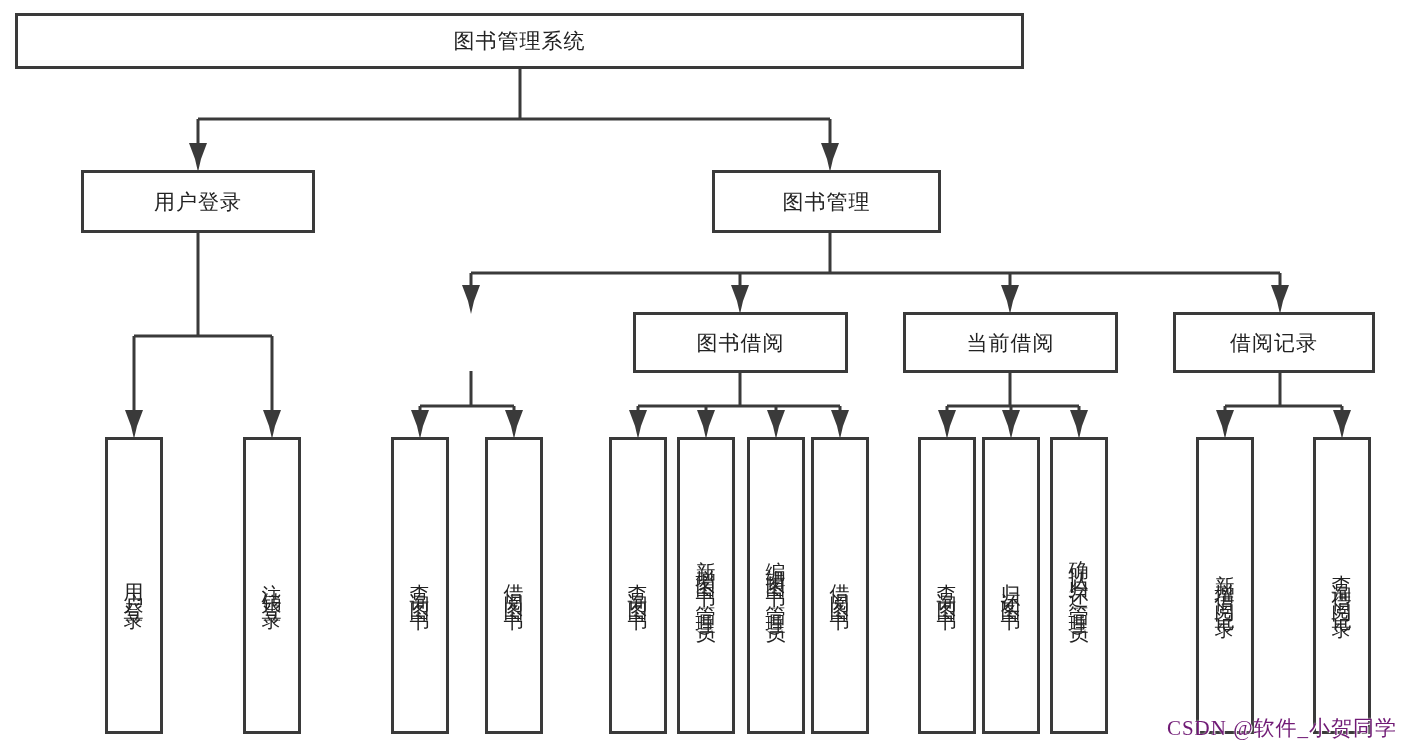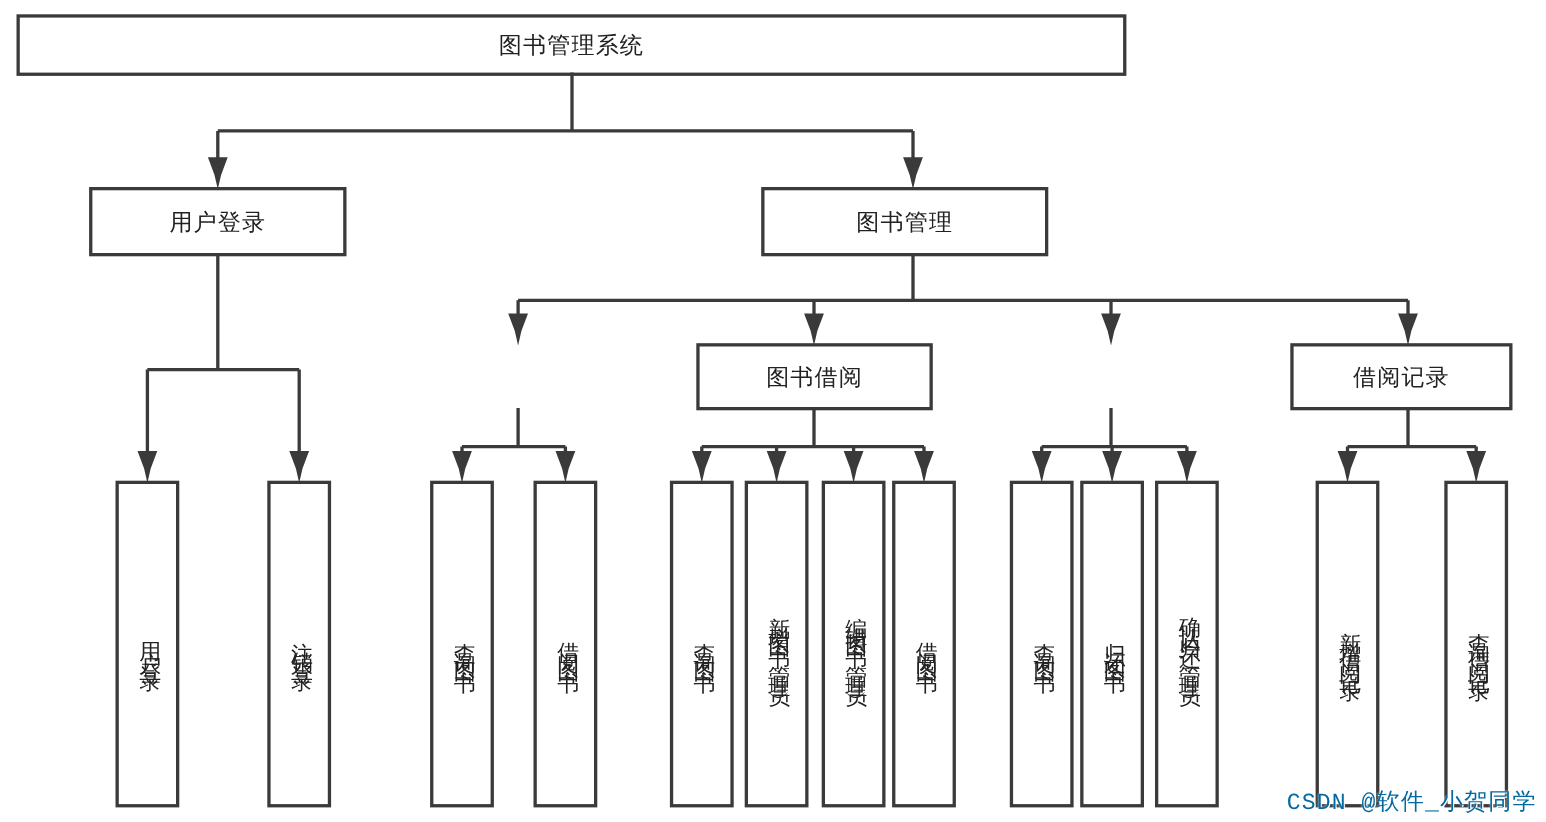--- a/index.html
+++ b/index.html
@@ -1,21 +1,21 @@
 <!DOCTYPE html>
 <html><head>
 <meta charset="utf-8">
 <style>
   html, body { margin: 0; padding: 0; background: #ffffff; }
   .canvas {
     position: relative;
     width: 1405px;
     height: 747px;
     background: #ffffff;
-    font-family: Liberation Mono, monospace;
+    font-family: Liberation Serif, serif;
     overflow: hidden;
   }
   .box {
     position: absolute;
     box-sizing: border-box;
     border: 3px solid #3a3a3a;
     background: #ffffff;
     display: flex;
     align-items: center;
     justify-content: center;
@@ -48,45 +48,48 @@
   }
   .wires polygon {
     fill: #3a3a3a;
     stroke: none;
   }
   .watermark {
     position: absolute;
     right: 8px;
     bottom: 5px;
     z-index: 3;
-    color: #0369a1;
+    color: #701a75;
     font-size: 21px;
     letter-spacing: 1px;
     text-shadow: 0 0 2px #ffffff, 1px 1px 0 #ffffff;
     white-space: nowrap;
   }
 </style>
 </head>
 <body>
 
 <div class="canvas">
 
   <div class="box" style="left:15px;top:13px;width:1009px;height:56px;">
     <span class="h-label">图书管理系统</span>
   </div>
 
   <div class="box" style="left:81px;top:170px;width:234px;height:63px;">
     <span class="h-label">用户登录</span>
   </div>
-  <div class="box" style="left:692px;top:170px;width:261px;height:63px;">
+  <div class="box" style="left:712px;top:170px;width:229px;height:63px;">
     <span class="h-label">图书管理</span>
   </div>
 
   <div class="box" style="left:633px;top:312px;width:215px;height:61px;text-align:center;">
     <span class="h-label">图书借阅</span>
+  </div>
+  <div class="box" style="left:903px;top:312px;width:215px;height:61px;">
+    <span class="h-label">当前借阅</span>
   </div>
   <div class="box" style="left:1173px;top:312px;width:202px;height:61px;">
     <span class="h-label">借阅记录</span>
   </div>
 
   <div class="box" style="left:105px;top:437px;width:58px;height:297px;">
     <span class="v-label">用户登录</span>
   </div>
   <div class="box" style="left:243px;top:437px;width:58px;height:297px;">
     <span class="v-label">注销登录</span>

